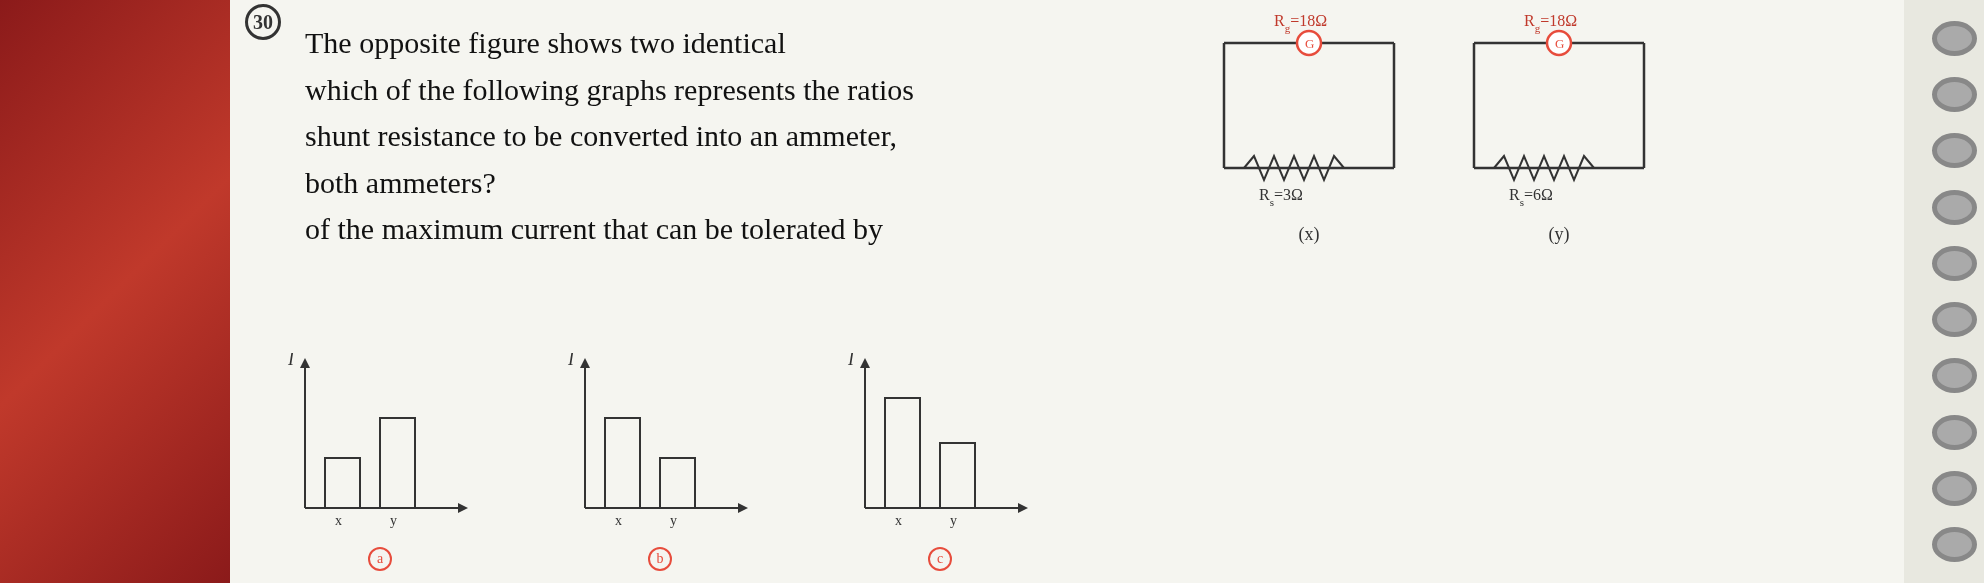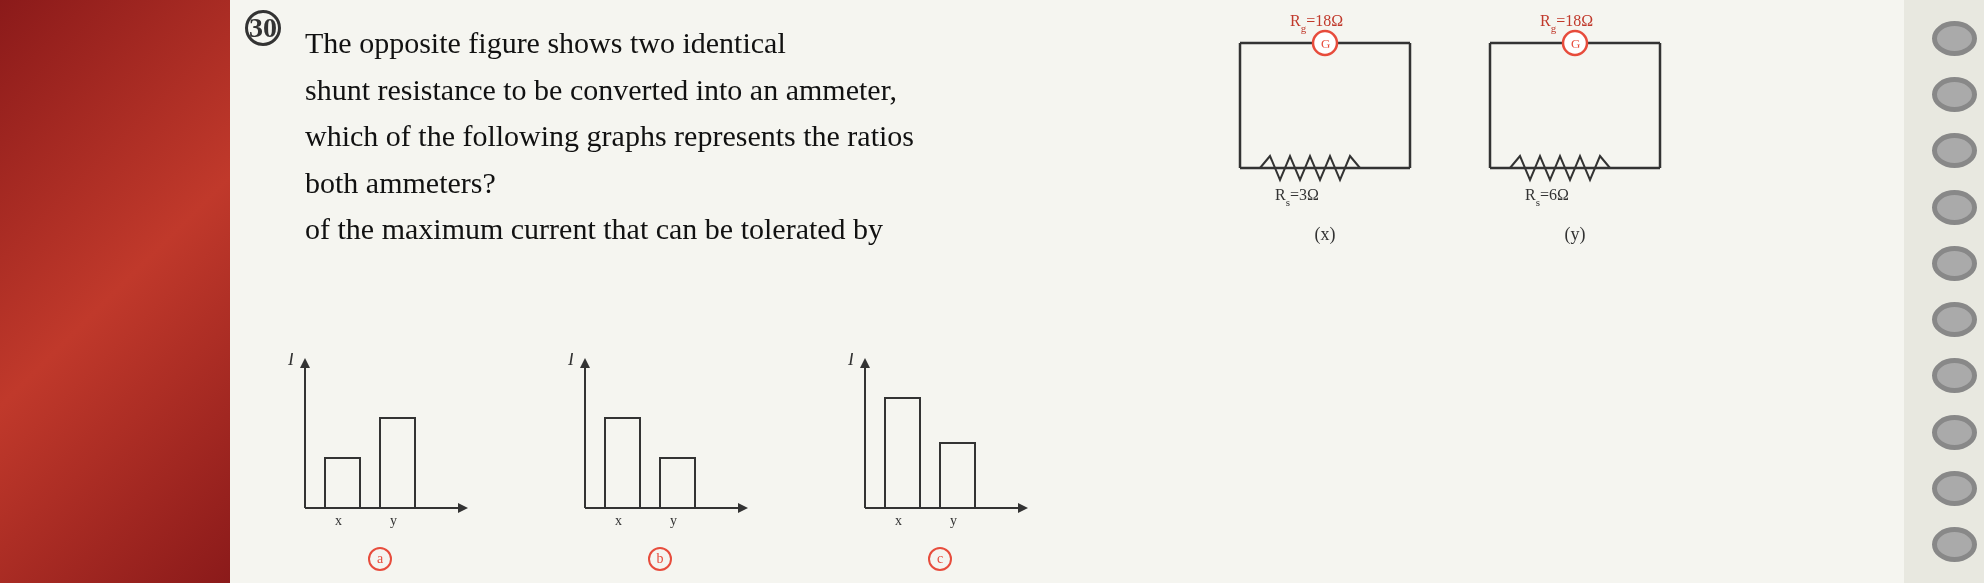--- a/index.html
+++ b/index.html
@@ -51,47 +51,47 @@
       width: 45px;
       height: 35px;
       border: 5px solid #888;
       border-radius: 50%;
       margin: 3px auto;
       background: #aaa;
     }
 
     .question-number {
       position: absolute;
-      top: 10px;
+      top: 4px;
       left: 15px;
       width: 36px;
       height: 36px;
       border: 3px solid #333;
       border-radius: 50%;
       display: flex;
       align-items: center;
       justify-content: center;
-      font-size: 28px;
+      font-size: 20px;
       font-weight: bold;
       color: #333;
     }
 
     .question-text {
       margin-left: 55px;
       margin-top: 5px;
       font-size: 30px;
       line-height: 1.55;
       color: #111;
       max-width: 620px;
     }
 
     .circuit-area {
       position: absolute;
       top: 8px;
-      right: 94px;
+      right: 110px;
       width: 580px;
     }
 
     .circuit-row {
       display: flex;
       gap: 60px;
       align-items: flex-start;
     }
 
     .circuit-diagram {
@@ -149,22 +149,22 @@
 <div class="left-decoration"></div>
 
 <div class="main-content">
 
   <div class="question-number">
     <span>30</span>
   </div>
 
   <div class="question-text">
     <div>The  opposite  figure  shows  two  identical</div>
+    <div>which of the following graphs represents the ratios</div>
     <div>shunt resistance to be converted into an ammeter,</div>
-    <div>which of the following graphs represents the ratios</div>
     <div>both  ammeters?</div>
     <div>of the maximum current that can be tolerated by</div>
   </div>
 
   <div class="circuit-area">
     <div class="circuit-row">
 
       <div class="circuit-diagram">
         <svg width="190" height="210" viewBox="0 0 190 210">
 

